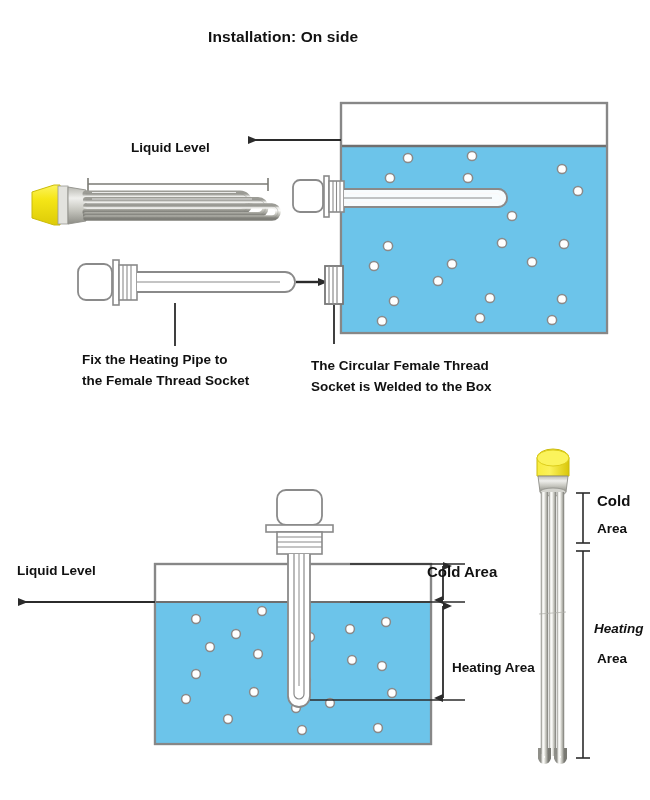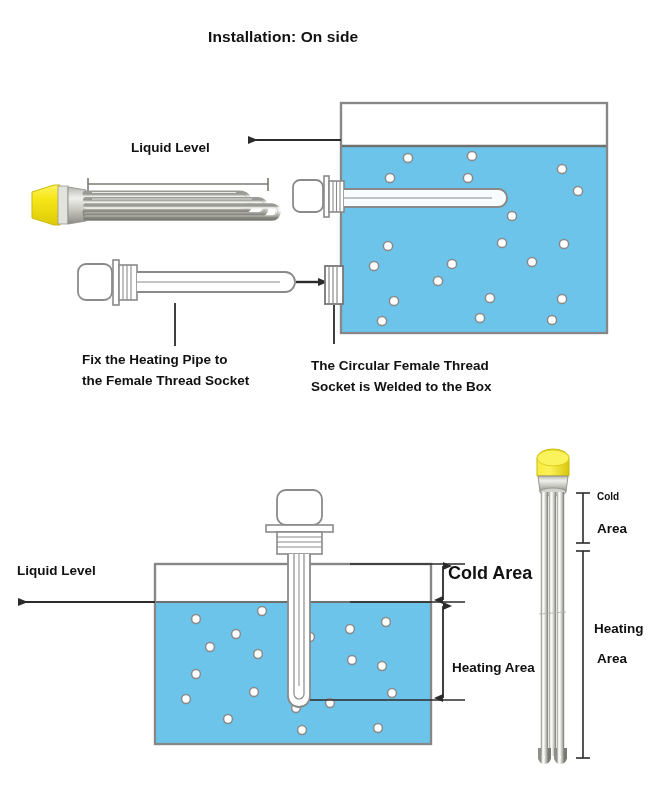--- a/index.html
+++ b/index.html
@@ -279,23 +279,23 @@
 
   <div class="lbl" style="left:311px;top:350px;font-size:13.5px;">The Circular Female Thread
 Socket is Welded to the Box</div>
 
   <div class="lbl" style="left:82px;top:344px;font-size:13.5px;">Fix the Heating Pipe to
 the Female Thread Socket</div>
 
 
   <div class="lbl" style="left:17px;top:555px;font-size:13.5px;">Liquid Level</div>
 
-  <div class="lbl" style="left:448px;top:554px;font-size:18px;">Cold Area</div>
+  <div class="lbl" style="left:427px;top:554px;font-size:15px;">Cold Area</div>
 
   <div class="lbl" style="left:452px;top:652px;font-size:13.5px;">Heating Area</div>
 
-  <div class="lbl" style="left:597px;top:483px;font-size:10px;">Cold</div>
+  <div class="lbl" style="left:597px;top:483px;font-size:15px;">Cold</div>
   <div class="lbl" style="left:597px;top:513px;font-size:13.5px;">Area</div>
 
-  <div class="lbl" style="left:594px;top:613px;font-size:13.5px;">Heating</div>
+  <div class="lbl" style="left:594px;top:613px;font-size:13.5px;font-style:italic;">Heating</div>
   <div class="lbl" style="left:597px;top:643px;font-size:13.5px;">Area</div>
 
 </div>
 
 </body></html>

